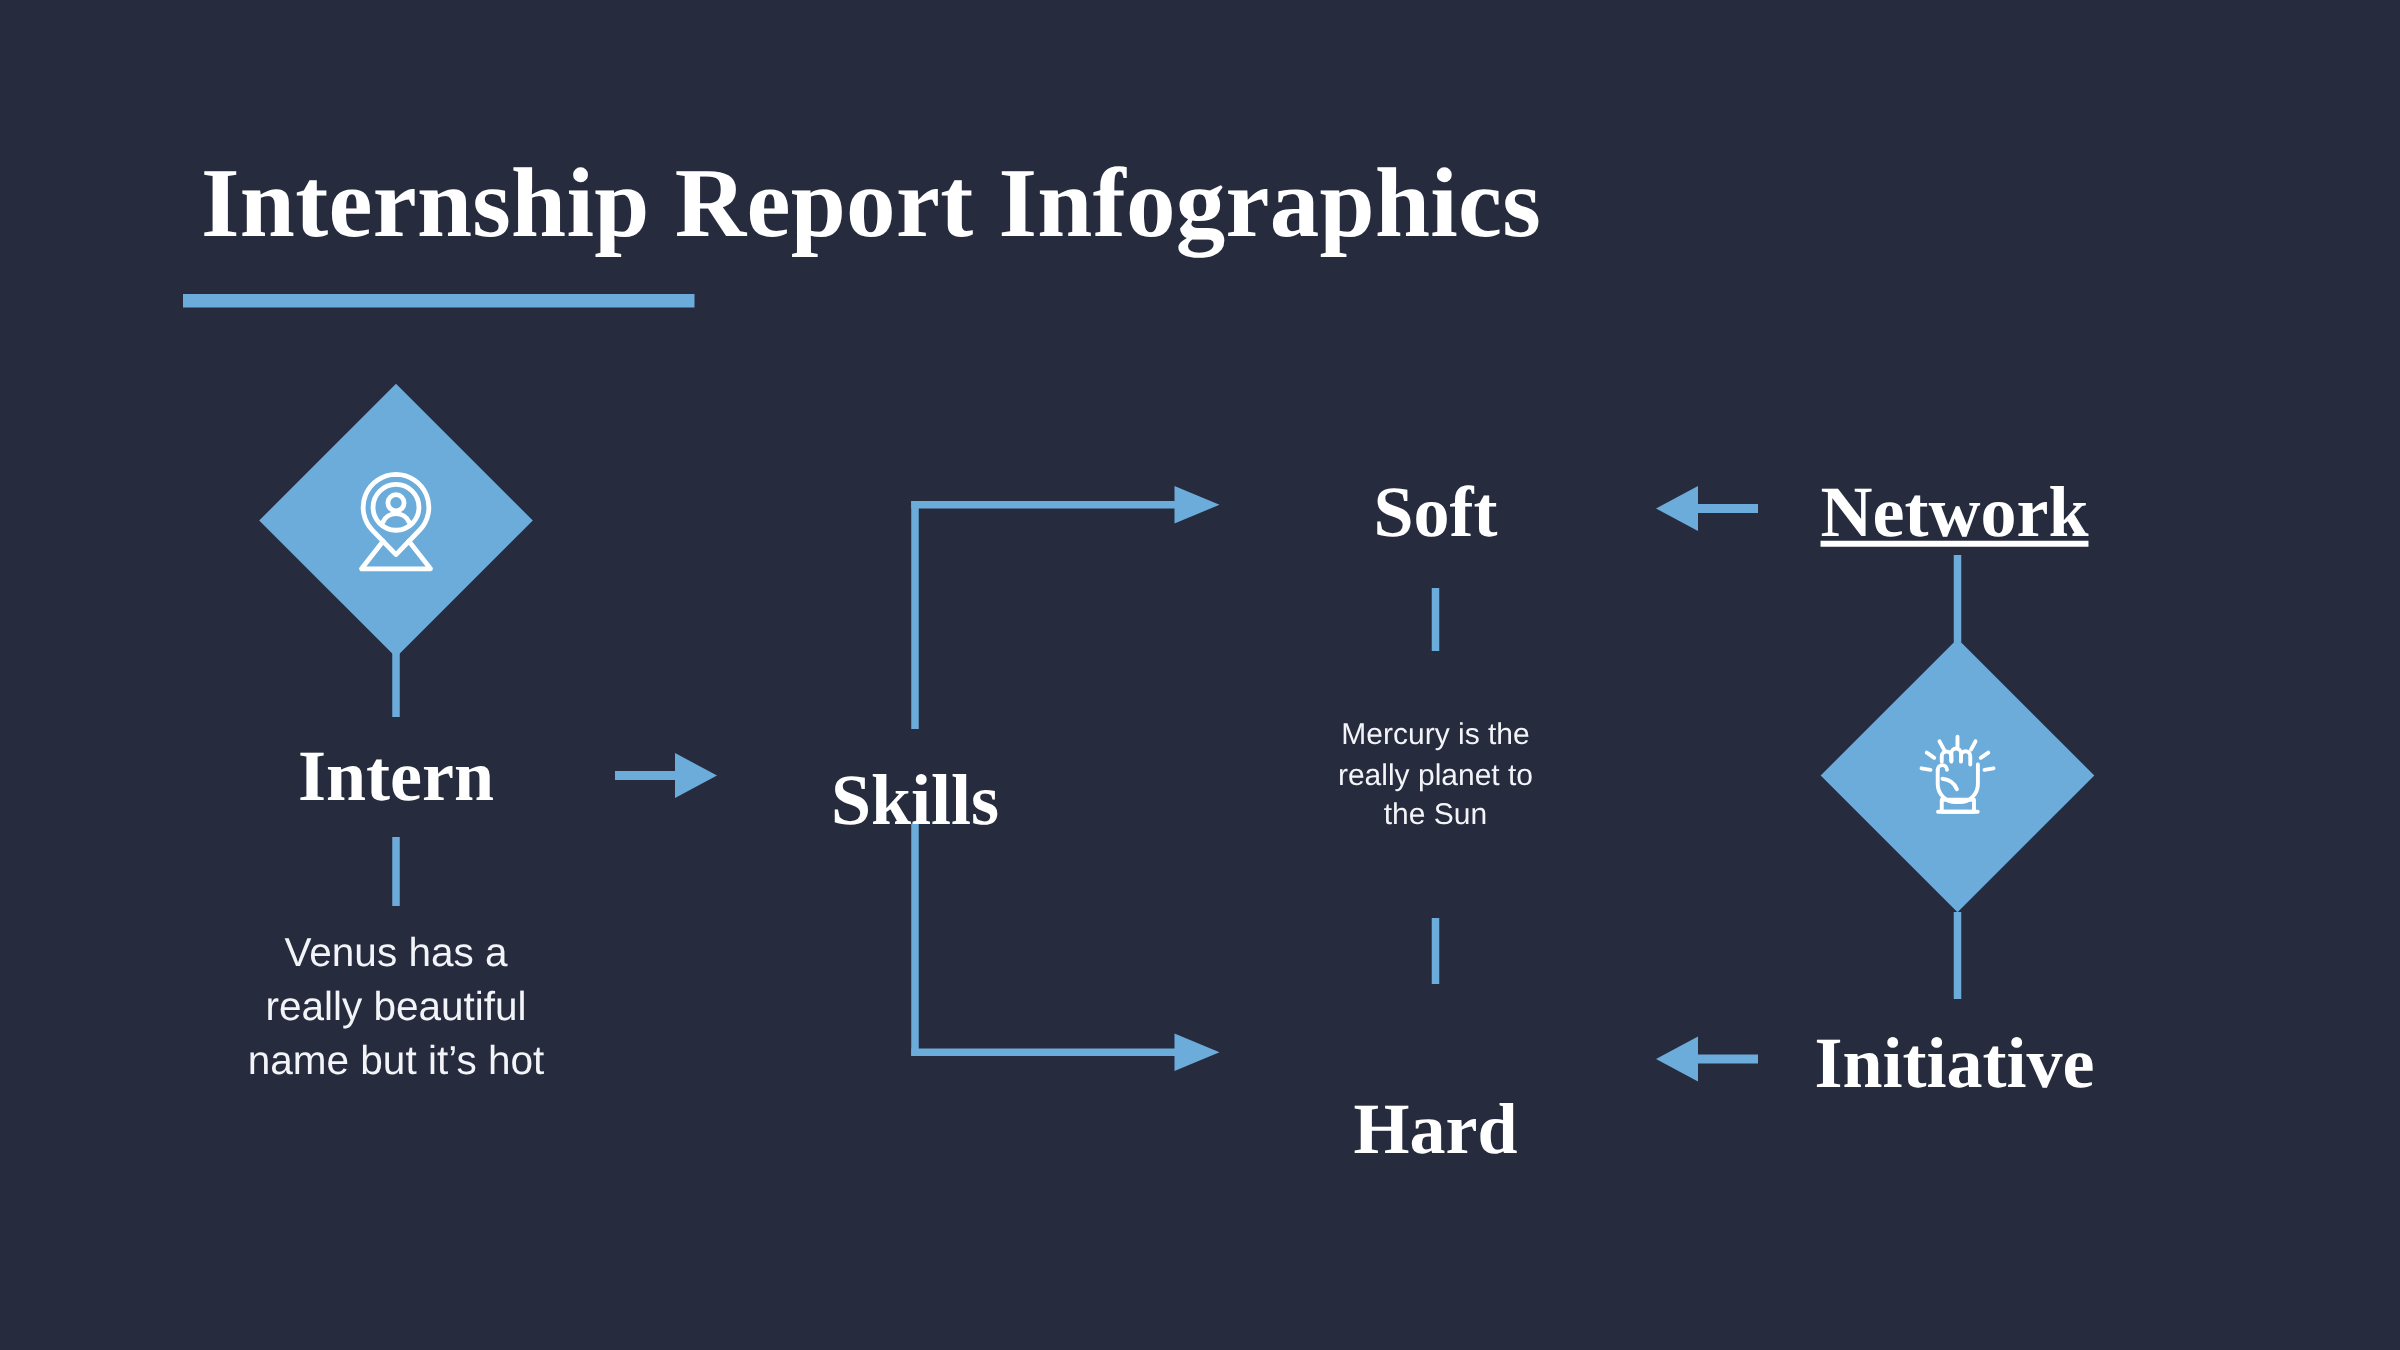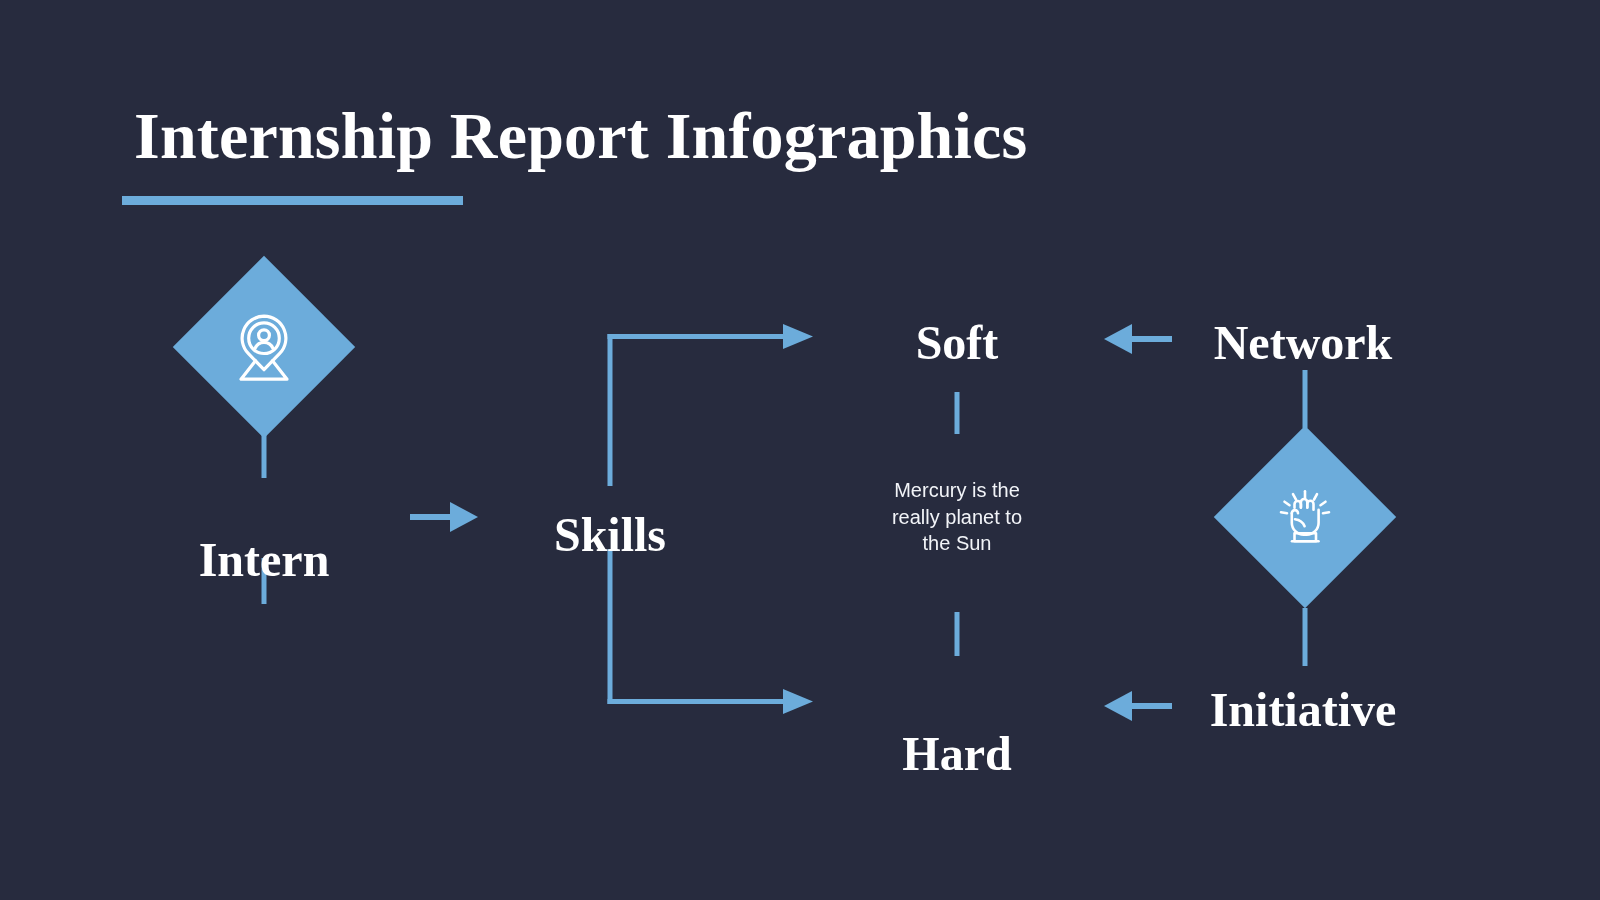--- a/index.html
+++ b/index.html
@@ -159,32 +159,37 @@
         <path d="M18.8 27.5 a3.1 3.1 0 0 1 6.2 0"></path>
         <path d="M18.8 27.5 v9.5 a12 12 0 0 0 12 12 h2.8 a12 12 0 0 0 12 -12 V24"></path>
         <path d="M22 33.5 c4.5 0.5 8 3 9.6 7"></path>
 
         <path d="M21.5 47.5 h21.5 v8 h-21.5 z"></path>
         <path d="M19 55.5 h26.5"></path>
       </svg>
     </span>
   </div>
 
-  <div class="node-label" style="left:264px; top:518px; font-size:48px;margin-top:41px;">Intern</div>
+  <div class="node-label" style="left:264px; top:518px; font-size:48px;">Intern</div>
 
   <div class="node-label" style="left:610px; top:518px; font-size:48px;margin-top:16px;">Skills</div>
 
   <div class="node-label" style="left:957px; top:342px; font-size:48px;">Soft</div>
 
   <div class="node-label" style="left:957px; top:709px; font-size:48px;margin-top:44px;">Hard</div>
 
-  <div class="node-label" style="left:1303px; top:342px; font-size:48px;">Network</div>
+  <div class="node-label" style="left:1303px; top:342px; font-size:48px;text-decoration:underline;">Network</div>
 
   <div class="node-label" style="left:1303px; top:709px; font-size:48px;">Initiative</div>
 
+  <div class="body-text" style="left:264px; top:672px; font-size:27px; width:300px;">
+    <div>Venus has a</div>
+    <div>really beautiful</div>
+    <div>name but it’s hot</div>
+  </div>
 
   <div class="body-text" style="left:957px; top:517px; font-size:20px; width:300px;">
     <div>Mercury is the</div>
     <div>really planet to</div>
     <div>the Sun</div>
   </div>
 
 </div>
 
 </body></html>

